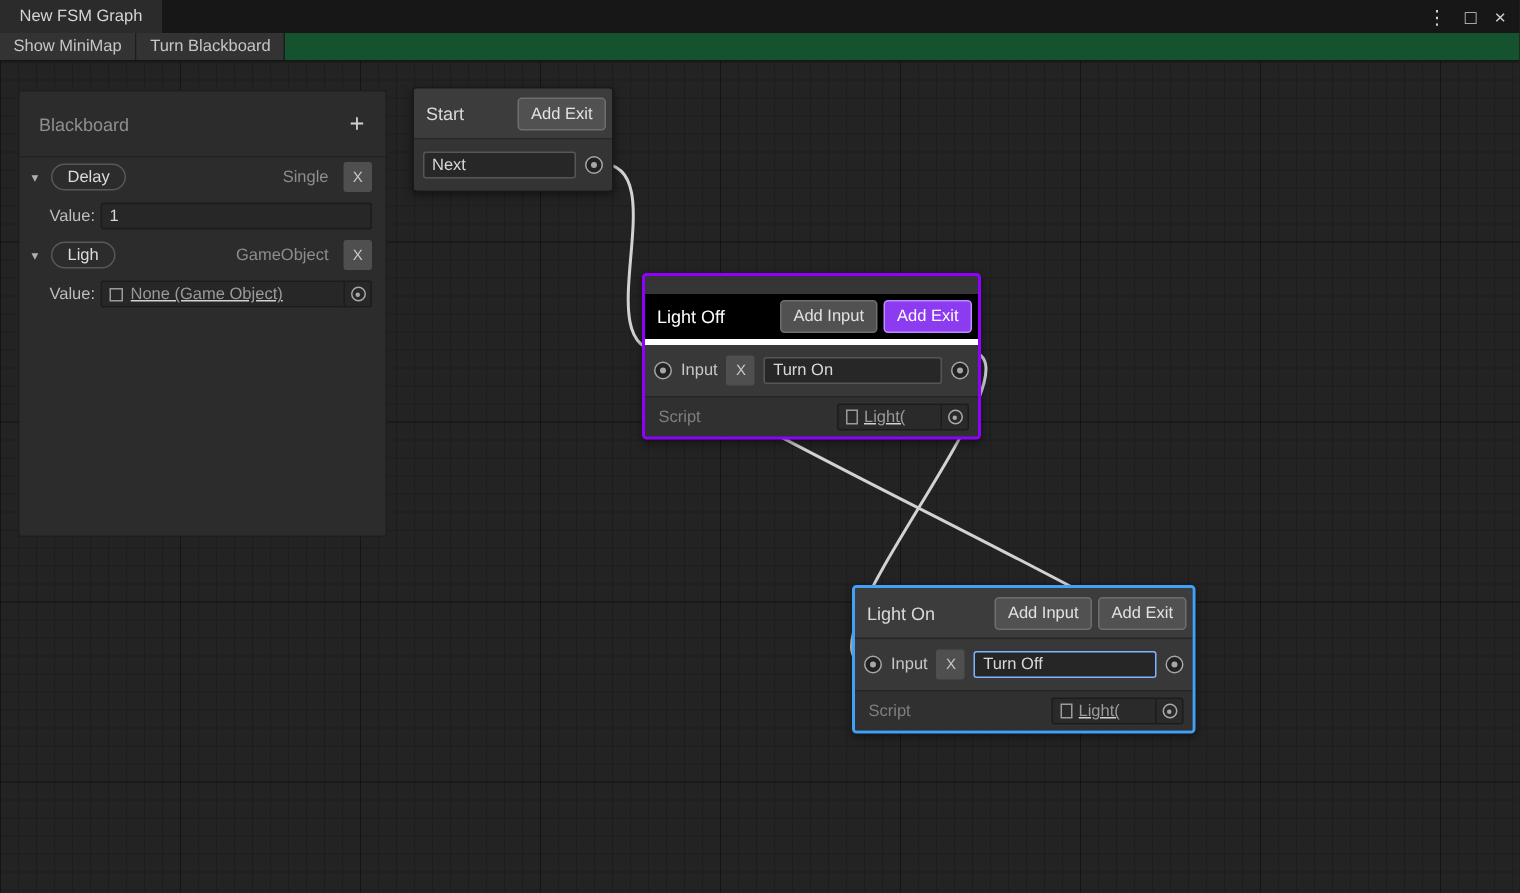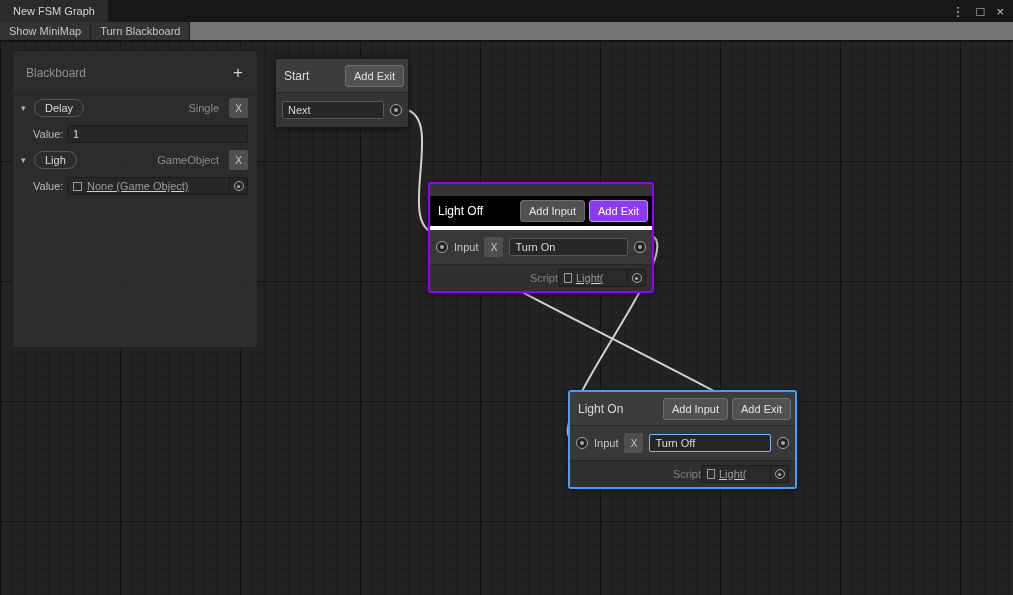--- a/index.html
+++ b/index.html
@@ -12,38 +12,38 @@
   .app { width:1013px; height:595px; display:flex; flex-direction:column; }
 
   
   .titlebar { height:22px; background:#171717; display:flex; align-items:stretch; flex:none; }
   .doc-tab { background:#2b2b2b; display:flex; align-items:center; padding:0 13px; color:#d6d6d6; cursor:default; }
   .titlebar-spacer { flex:1; }
   .window-controls { display:flex; align-items:center; gap:12px; padding-right:9px; color:#cfcfcf; font-size:13px; }
   .win-icon { cursor:default; line-height:1; }
 
   
-  .toolbar { height:19px; background:#737373; border-bottom:1px solid #141414; display:flex; align-items:stretch; flex:none; }
+  .toolbar { height:19px; background:#14532d; border-bottom:1px solid #141414; display:flex; align-items:stretch; flex:none; }
   .tb-btn { background:#333333; border:none; border-right:1px solid #1d1d1d; color:#c6c6c6;
             font:inherit; padding:0 9px; cursor:default; }
 
   
   .canvas { position:relative; flex:1; overflow:hidden; background-color:#232323;
     background-image:
       linear-gradient(rgba(0,0,0,0.30) 1px, transparent 1px),
       linear-gradient(90deg, rgba(0,0,0,0.30) 1px, transparent 1px),
       linear-gradient(rgba(0,0,0,0.16) 1px, transparent 1px),
       linear-gradient(90deg, rgba(0,0,0,0.16) 1px, transparent 1px);
     background-size:120px 120px, 120px 120px, 12px 12px, 12px 12px;
   }
   .edges { position:absolute; left:0; top:0; z-index:1; pointer-events:none; }
   .edges path { fill:none; stroke:#d2d2d2; stroke-width:2; }
 
   
-  .blackboard { position:absolute; left:12px; top:9px; width:246px; height:298px; z-index:3;
+  .blackboard { position:absolute; left:12px; top:19px; width:246px; height:298px; z-index:3;
     background:#2d2d2dee; border:1px solid #1e1e1e; border-radius:2px; }
   .bb-header { height:44px; display:flex; align-items:center; padding:0 6px 0 13px;
     border-bottom:1px solid #222222; }
   .bb-title { color:#8f8f8f; font-size:12px; flex:1; }
   .bb-add { background:transparent; border:none; color:#cfcfcf; font-size:17px; width:26px; cursor:default; }
   .bb-row { height:26px; display:flex; align-items:center; padding:0 9px 0 8px; }
   .chev { color:#b0b0b0; font-size:9px; width:13px; flex:none; }
   .pill { background:#2c2c2c; border:1px solid #585858; border-radius:9px; height:18px;
     display:inline-flex; align-items:center; padding:0 10px; color:#dcdcdc; }
   .var-type { margin-left:auto; color:#8d8d8d; margin-right:10px; }
@@ -71,21 +71,21 @@
     border-radius:3px; box-shadow:0 2px 6px rgba(0,0,0,.45); overflow:hidden; }
   .node-header { height:34px; background:#3c3c3c; display:flex; align-items:center;
     border-bottom:1px solid #262626;justify-content:center; }
   .node-title { flex:1; padding:0 8px; color:#dadada; font-size:12px; white-space:nowrap; }
   .node-btn { font:inherit; padding:4px 8px; margin-right:4px; background:#515151;
     border:1px solid #6e6e6e; border-radius:3px; color:#e2e2e2; cursor:default; flex:none; }
   .node-row { height:34px; display:flex; align-items:center; padding:0 6px; gap:6px; background:#383838; }
   .row-label { color:#c6c6c6; flex:none; }
   .node-footer { height:27px; display:flex; align-items:center; padding:0 6px;
     background:#303030; border-top:1px solid #262626; }
-  .script-label { color:#7f7f7f; padding-left:3px; flex:1;text-align:right; }
+  .script-label { color:#7f7f7f; padding-left:3px; flex:1; }
   .port { width:12px; height:12px; border:1px solid #a6a6a6; border-radius:50%; background:#222;
     display:inline-flex; align-items:center; justify-content:center; flex:none; }
   .port-dot { width:4px; height:4px; border-radius:50%; background:#a6a6a6; }
 
   .node-start { left:275px; top:17px; width:134px; }
   .node-start .node-row { background:#343434; }
   .start-exit-field { width:102px; }
   .node-start .port { margin-left:auto; }
 
   .node-lightoff { left:428px; top:141px; width:226px; border:2px solid #8f00ff; }

